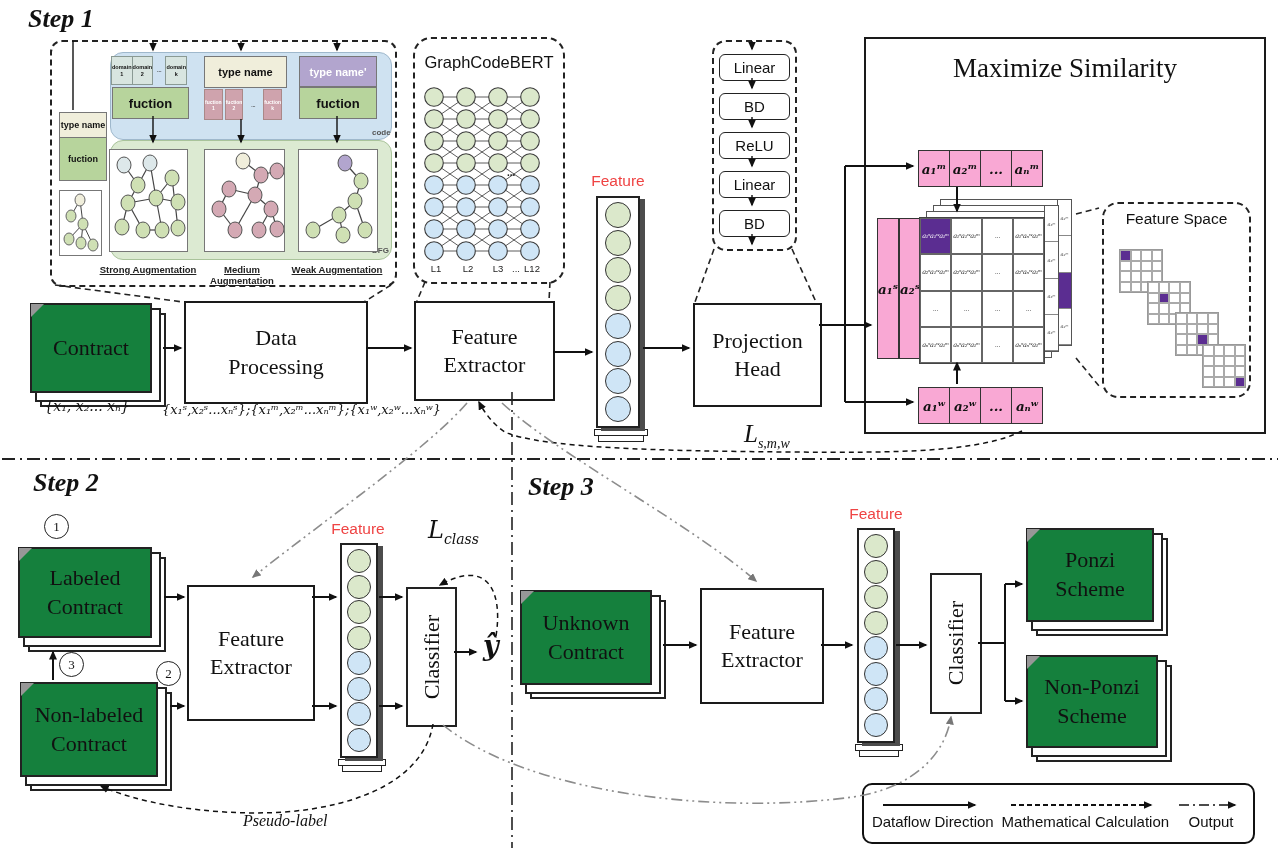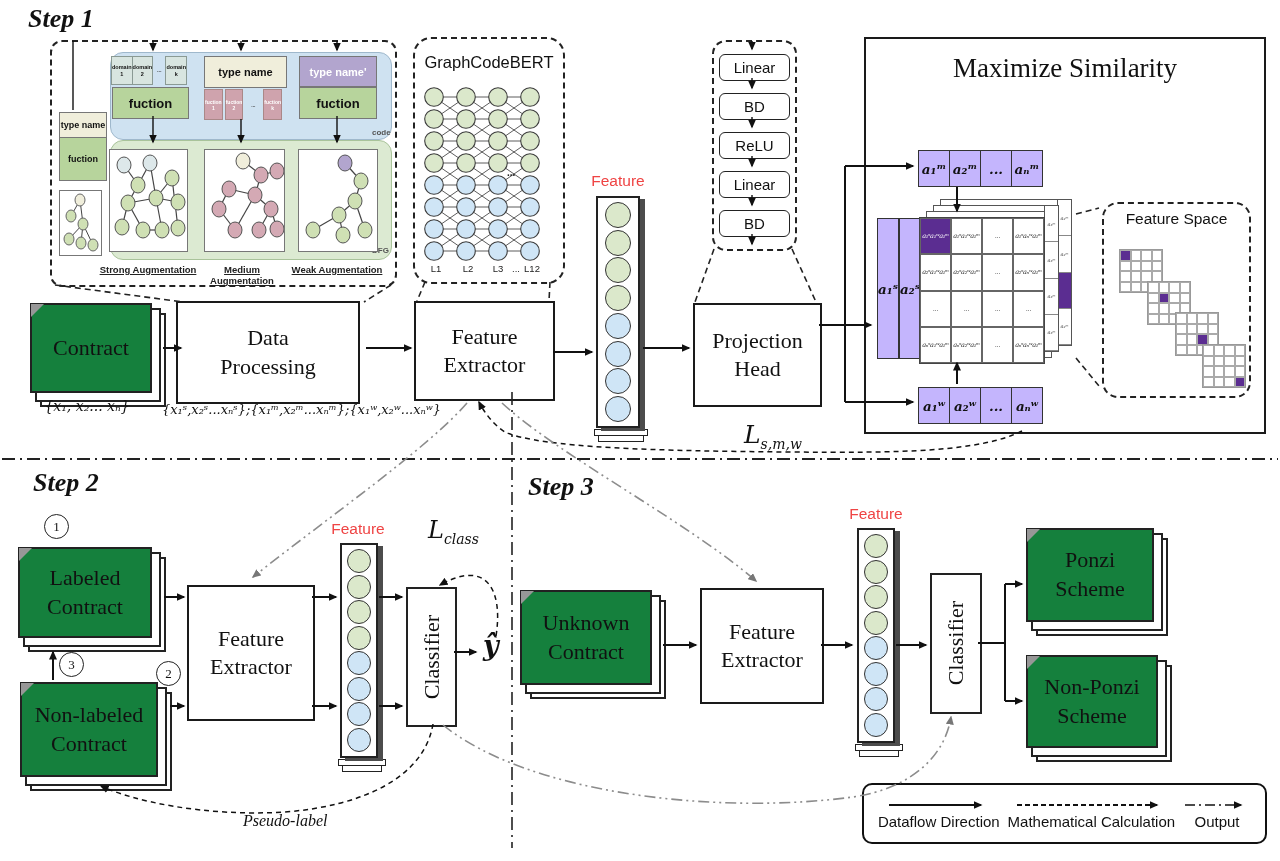--- a/index.html
+++ b/index.html
@@ -55,38 +55,38 @@
   .gcb-title{position:absolute;width:100%;text-align:center;font:16.5px "Liberation Sans",sans-serif;color:#111;}
   .gcb-l{position:absolute;width:26px;text-align:center;font:9.5px "Liberation Sans",sans-serif;color:#222;}
   .gcb-dots{position:absolute;font:bold 10px "Liberation Sans",sans-serif;color:#222;}
   
   .pitem{position:absolute;left:5px;width:69px;height:25px;border:1.6px solid #222;border-radius:6px;background:#fff;
          display:flex;align-items:center;justify-content:center;font:15px "Liberation Sans",sans-serif;}
   
   .vec{position:absolute;display:flex;background:#fff;}
   .vec.colv{flex-direction:row;}
   .vcell{flex:1;border:1.2px solid #333;display:flex;align-items:center;justify-content:center;
-         font:italic bold 13.5px "DejaVu Serif",serif;background:#c4b5fd;margin-left:-1px;}
+         font:italic bold 13.5px "DejaVu Serif",serif;background:#f9a8d4;margin-left:-1px;}
   .colv .vcell{margin-left:0;margin-top:-1px;}
   .mgrid{position:absolute;display:grid;grid-template-columns:repeat(4,1fr);grid-template-rows:repeat(4,1fr);
          background:#fff;border:1px solid #444;}
   .mcell{border:0.5px solid #666;display:flex;align-items:center;justify-content:center;
          font:italic 6.5px "DejaVu Serif",serif;color:#222;overflow:hidden;letter-spacing:-0.3px;}
   .mcell.hot{background:var(--purple);color:#fff;}
   .layer{position:absolute;border:1px solid #555;background:#fff;}
   .strip{position:absolute;border:1px solid #555;background:#fff;display:flex;flex-direction:column;}
   .strip div{flex:1;border-bottom:1px solid #888;font:italic 5px "DejaVu Serif",serif;display:flex;align-items:center;justify-content:center;color:#333;overflow:hidden;}
   .strip div.hot{background:var(--purple);}
   .fs-title{position:absolute;width:100%;text-align:center;font:15.5px "Liberation Sans",sans-serif;}
   .fs-grid{position:absolute;display:grid;grid-template-columns:repeat(4,1fr);grid-template-rows:repeat(4,1fr);background:#fff;border:1px solid #999;}
   .fs-grid div{border:0.5px solid #aaa;}
   .fs-grid div.hot{background:var(--purple);}
   .sim-title{position:absolute;width:100%;text-align:center;font:27px "Liberation Serif",serif;}
   
-  .legend{position:absolute;border:2.5px solid #111;border-radius:10px;background:#fff;display:flex;align-items:center;justify-content:space-around;padding:4px 10px;}
+  .legend{position:absolute;border:2.5px solid #111;border-radius:10px;background:#fff;display:flex;align-items:center;justify-content:space-around;padding:4px 4px;}
   .litem{display:flex;flex-direction:column;align-items:center;gap:1px;}
   .litem .txt{font:15px "Liberation Sans",sans-serif;color:#111;white-space:nowrap;}
   .overlay{position:absolute;inset:0;z-index:9;pointer-events:none;}
   .yhat{position:absolute;font:italic bold 27px "DejaVu Serif",serif;}
   .pseudo{position:absolute;font:italic 16px "Liberation Serif",serif;}
 </style>
 </head>
 <body>
 
 <div class="canvas">
@@ -354,21 +354,21 @@
   <div class="pages" style="left:30px;top:303px;width:122px;height:90px;">
     <div class="sheet sh3"></div>
     <div class="sheet sh2"></div>
     <div class="page">
       <span class="dogear"></span>
       <div class="lbl" style="font:22px/1.3 'Liberation Serif',serif;">Contract</div>
     </div>
   </div>
   <div class="formula" style="left:22px;top:398px;width:130px;">{x₁, x₂... xₙ}</div>
 
-  <div class="box" style="left:176px;top:301px;width:180px;height:99px;">
+  <div class="box" style="left:184px;top:301px;width:180px;height:99px;">
     <div class="lbl" style="width:120px;">Data Processing</div>
   </div>
   <div class="formula" style="left:162px;top:402px;width:268px;font-size:13px;">{x₁ˢ,x₂ˢ...xₙˢ};{x₁ᵐ,x₂ᵐ...xₙᵐ};{x₁ʷ,x₂ʷ...xₙʷ}</div>
 
   <div class="box" style="left:414px;top:301px;width:137px;height:96px;">
     <div class="lbl" style="width:110px;">Feature Extractor</div>
   </div>
 
   <div class="flabel" style="left:576px;top:172px;width:84px;">Feature</div>
   <div class="fcol" style="left:596px;top:196px;width:44px;height:232px;">
@@ -516,21 +516,21 @@
           <div></div>
           <div></div>
           <div></div>
           <div></div>
           <div></div>
           <div class="hot"></div>
         </div>
     </div>
   </div>
 
-  <div class="loss" style="left:744px;top:420px;">
+  <div class="loss" style="left:744px;top:420px;font-family:Liberation Serif, serif;">
     <span>L</span><span class="sb">s,m,w</span>
   </div>
 
   <div class="steptitle" style="left:33px;top:468px;">Step 2</div>
   <div class="badge" style="left:44px;top:514px;">
       <span>1</span>
     </div>
   <div class="badge" style="left:59px;top:652px;">
       <span>3</span>
     </div>

